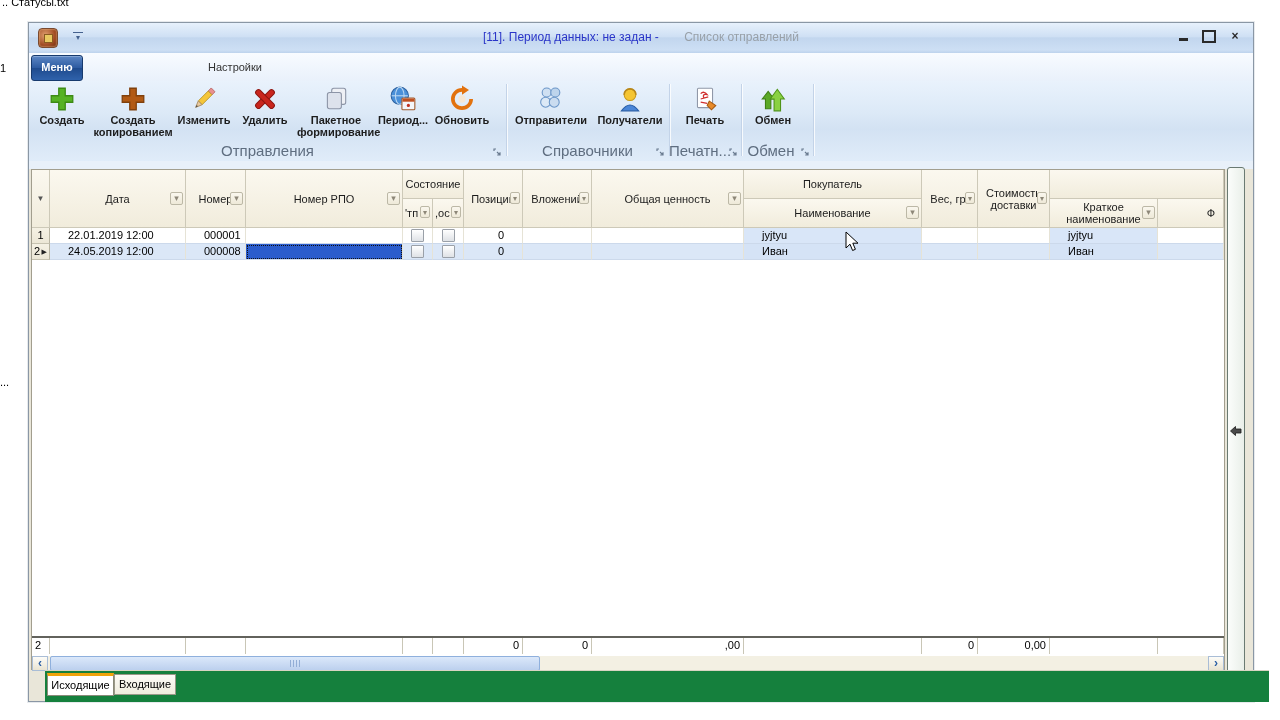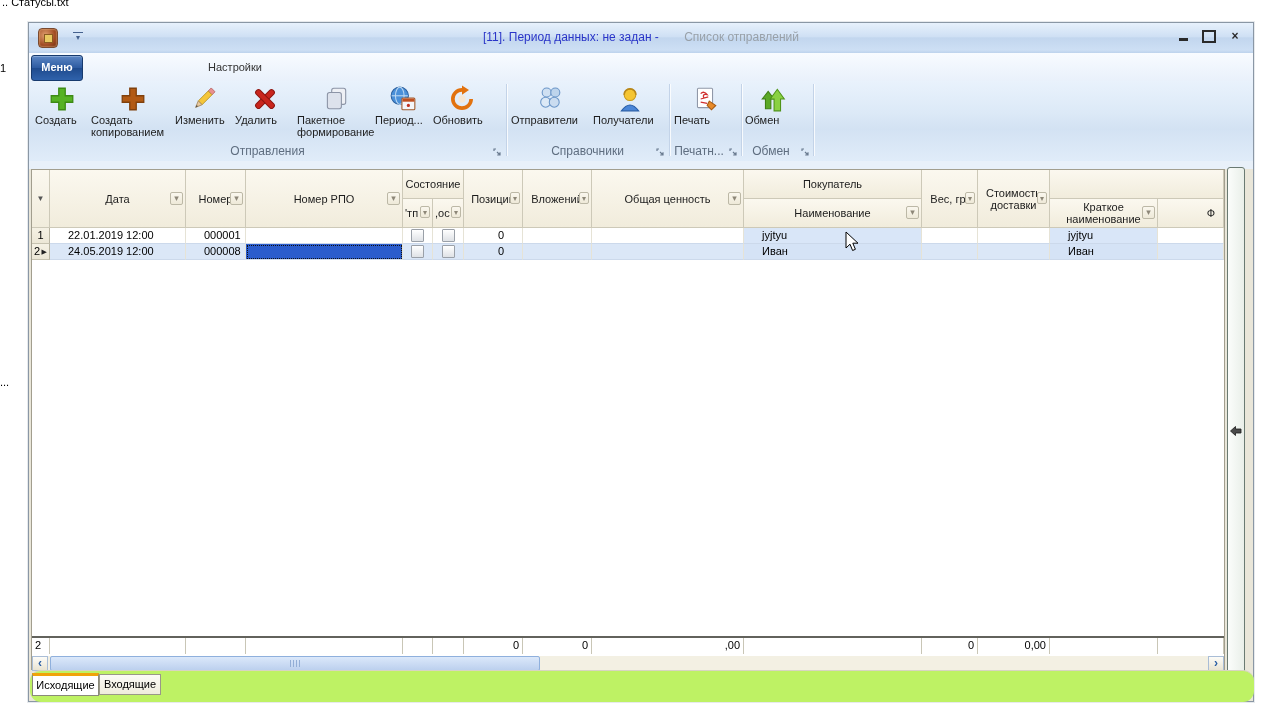--- a/index.html
+++ b/index.html
@@ -35,24 +35,24 @@
        background:linear-gradient(#5c86c4,#2e5ca2 48%,#1f4b8e 52%,#2f62ab);
        border:1px solid #173a6e;color:#fff;font-weight:bold;text-align:center;line-height:23px;
        box-shadow:inset 0 1px 0 #84a6d6;cursor:default;}
   .rtab{position:absolute;top:2px;height:25px;text-align:center;color:#333;line-height:25px;cursor:default;}
   .rtab.active{background:linear-gradient(#ffffff,#f2f7fd);border:1px solid #8fb0d8;border-bottom:none;border-radius:3px 3px 0 0;margin-top:32px;}
 
   
   .ribbon{position:absolute;left:0;top:58px;width:100%;height:80px;
        background:linear-gradient(#e9f2fc,#dcE9f7 40%,#d3e2f3 60%,#e0ecf9);
        border-bottom:1px solid #b9cde4;}
-  .rbtn{position:absolute;top:4px;height:66px;color:#1d1d1d;cursor:default;}
+  .rbtn{position:absolute;top:4px;height:66px;text-align:center;color:#1d1d1d;cursor:default;font-weight:bold;}
   .ricon{display:block;margin:0 auto;width:30px;height:28px;}
   .rlabel{display:block;margin-top:1px;line-height:12px;}
-  .rgrplabel{position:absolute;top:63px;height:14px;font-size:12px;color:#5f6e80;text-align:center;line-height:14px;cursor:default;}
+  .rgrplabel{position:absolute;top:63px;height:14px;font-size:15px;color:#5f6e80;text-align:center;line-height:14px;cursor:default;}
   .rlaunch{position:absolute;top:66px;width:9px;height:9px;cursor:default;}
   .rsep{position:absolute;top:3px;height:72px;width:1px;background:#c3d3e8;box-shadow:1px 0 0 rgba(255,255,255,.8);}
 
   
   .content{position:absolute;left:0;top:138px;width:100%;height:540px;background:#e9e6d9;}
   .content-topstrip{position:absolute;left:0;top:0;width:100%;height:8px;background:#e8f0f9;}
 
   
   .gridwrap{position:absolute;left:2px;top:8px;width:1194px;height:501px;background:#fff;
        border:1px solid #a29e8e;box-sizing:border-box;}
@@ -89,21 +89,21 @@
       border:1px solid #a9bdd6;box-sizing:border-box;color:#2b5fa5;font-weight:bold;font-size:12px;line-height:12px;text-align:center;cursor:default;}
   .sthumb{position:absolute;left:18px;top:0px;width:490px;height:15px;border:1px solid #8fb0dd;border-radius:2px;box-sizing:border-box;
       background:linear-gradient(#dbe8fa,#bcd0ee);display:flex;align-items:center;justify-content:center;gap:2px;cursor:default;}
   .sthumb i{display:block;width:1px;height:7px;background:#93aed6;}
 
   
   .vpanel{position:absolute;left:1198px;top:6px;width:18px;height:525px;border:1px solid #6a7a72;border-radius:3px;
       background:linear-gradient(90deg,#fbfdfb,#e9efe9);box-sizing:border-box;cursor:default;}
 
   
-  .btabs{position:absolute;left:1px;top:509px;width:100%;height:31px;background:#bef264;border-top:1px solid #d8d4c2;border-radius:11px;}
+  .btabs{position:absolute;left:16px;top:509px;width:100%;height:31px;background:#15803d;border-top:1px solid #d8d4c2;}
   .btab{position:absolute;box-sizing:border-box;text-align:center;cursor:default;}
   .btab.active{left:2px;top:2px;width:67px;height:23px;background:#ffffff;border:1px solid #8a8a7a;border-top:3px solid #f0a30a;line-height:18px;}
   .btab.idle{left:69px;top:3px;width:62px;height:21px;background:linear-gradient(#fcfbf6,#efecdd);border:1px solid #9a9888;line-height:19px;}
 
   .cursor{position:absolute;left:845px;top:231px;width:14px;height:22px;pointer-events:none;}
 </style>
 </head>
 <body>
 
 <div class="desk-frag" style="left:2px;top:-4px;">.. Статусы.txt</div>

